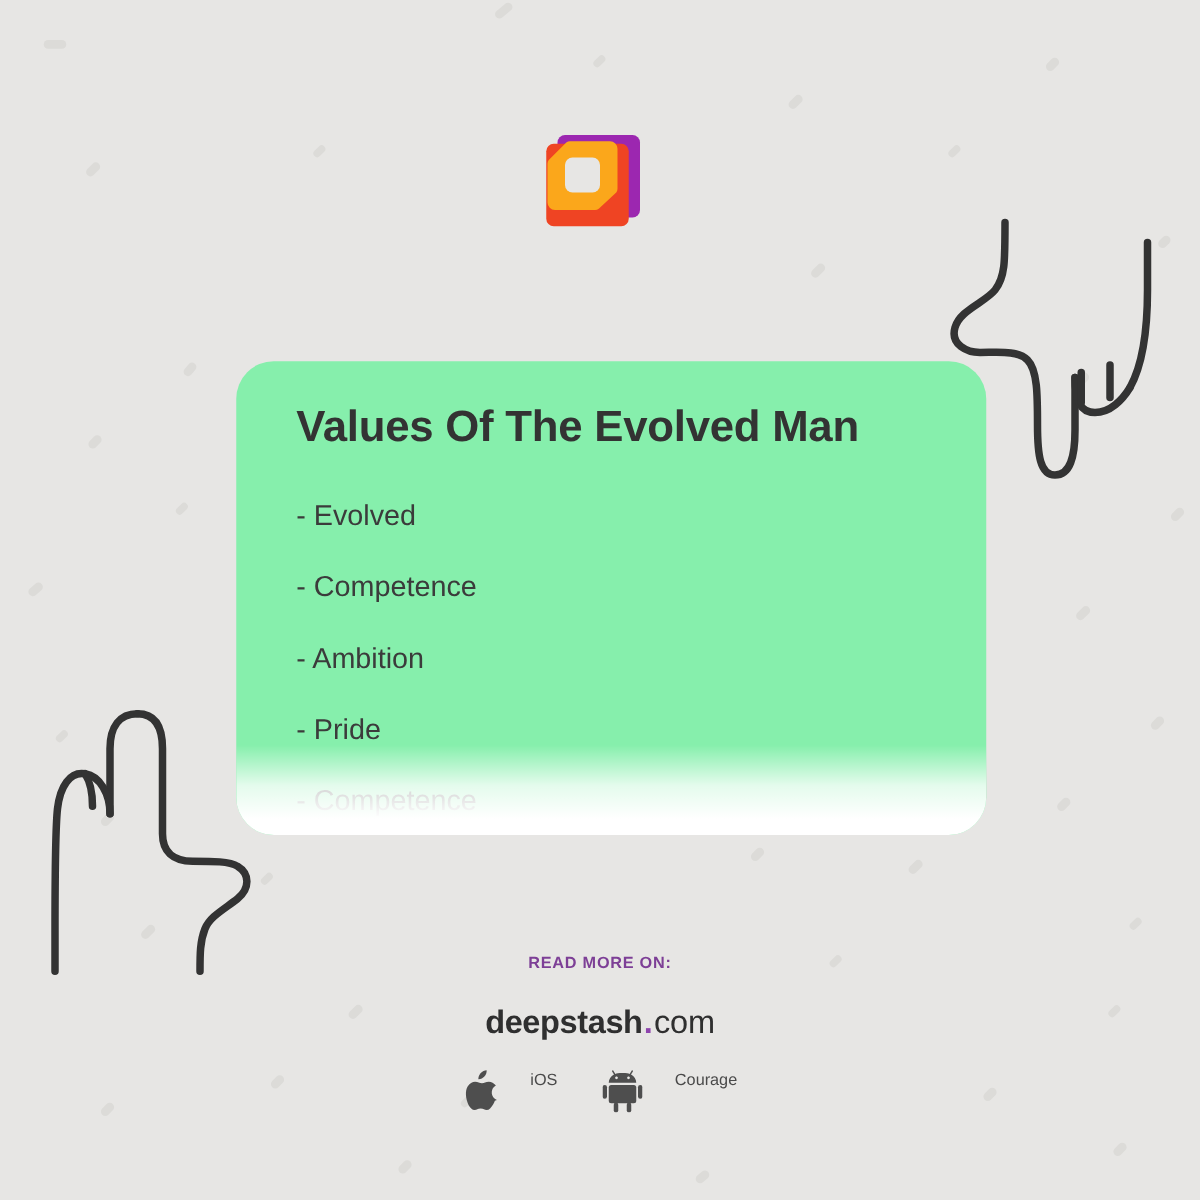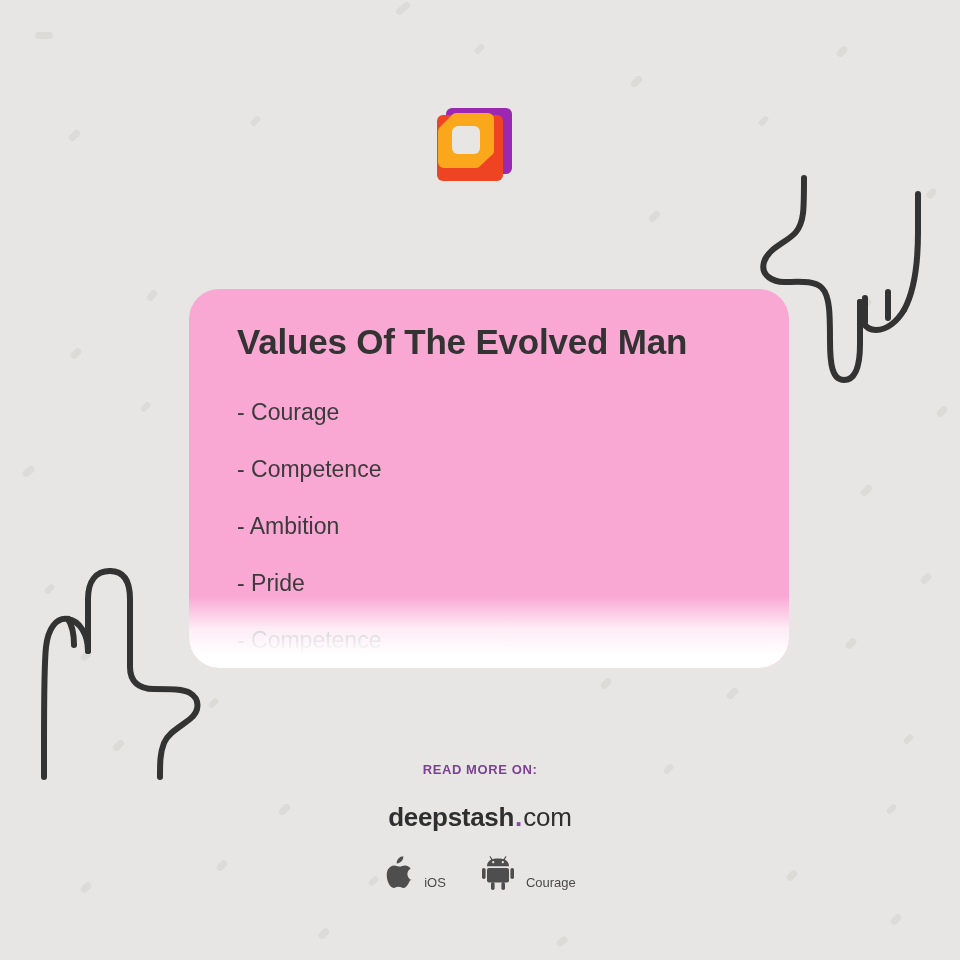--- a/index.html
+++ b/index.html
@@ -53,21 +53,21 @@
     z-index: 3;
   }
 
   
   #card {
     position: absolute;
     left: 189px;
     top: 289px;
     width: 600px;
     height: 379px;
-    background: #f9a8d4;
+    background: #86efac;
     border-radius: 30px;
     z-index: 4;
     overflow: hidden;
   }
   #card-inner {
     padding: 32px 48px 0 48px;
   }
   #card-title {
     margin: 0;
     font-size: 35px;
@@ -133,22 +133,22 @@
 
   #stores {
     margin-top: 26px;
     display: flex;
     justify-content: center;
     align-items: center;
     gap: 36px;
   }
   .store {
     display: flex;
-    align-items: flex-end;
-    gap: 12px;
+    align-items: flex-start;
+    gap: 26px;
   }
   .store-label {
     font-size: 13px;
     color: #4a4a4a;
   }
 </style>
 </head>
 <body>
 
 <div id="stage">
@@ -215,21 +215,21 @@
     <path d="M27 8 h54 a6 6 0 0 1 6 6 v54 a6 6 0 0 1 -6 6 h-54 a6 6 0 0 1 -6 -6 v-54 a6 6 0 0 1 6 -6 z" fill="#9c27b0"></path>
     <path d="M18 15 h54 a6 6 0 0 1 6 6 v54 a6 6 0 0 1 -6 6 h-54 a6 6 0 0 1 -6 -6 v-54 a6 6 0 0 1 6 -6 z" fill="#ef4423"></path>
     <path d="M14 28 L28 14 a5 5 0 0 1 3 -1 h32 a6 6 0 0 1 6 6 v32 a5 5 0 0 1 -1 3 L54 67 a5 5 0 0 1 -3 1 h-32 a6 6 0 0 1 -6 -6 v-31 a5 5 0 0 1 1 -3 z" fill="#fba71b"></path>
     <rect x="27" y="26" width="28" height="28" rx="6" fill="#e7e6e4"></rect>
   </svg>
 
   <div id="card">
     <div id="card-inner">
       <h1 id="card-title">Values Of The Evolved Man</h1>
       <ul id="value-list">
-        <li>- Courage</li>
+        <li>- Evolved</li>
         <li>- Competence</li>
         <li>- Ambition</li>
         <li>- Pride</li>
         <li>- Competence</li>
       </ul>
     </div>
     <div id="card-fade"></div>
   </div>
 
   <div id="footer">

